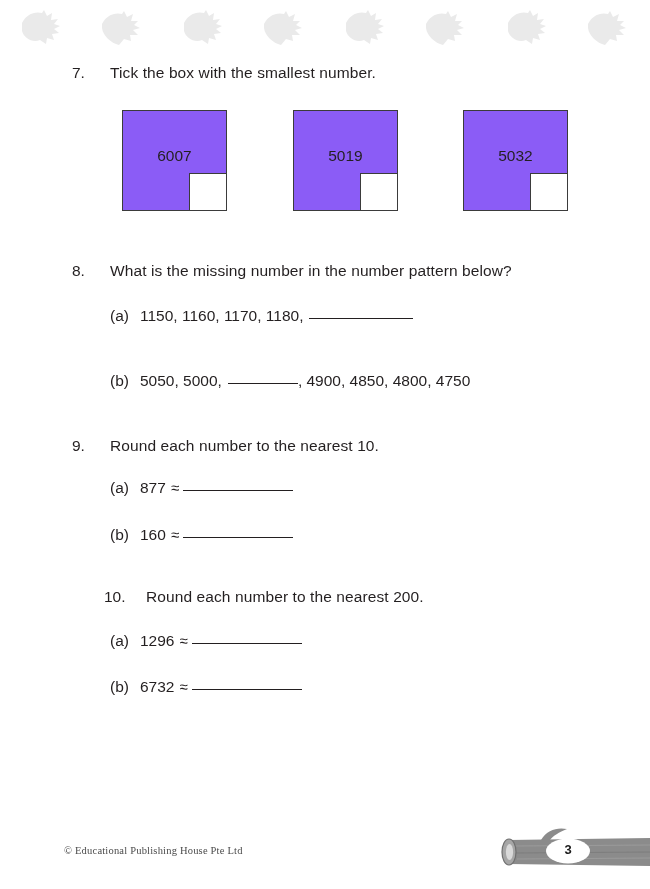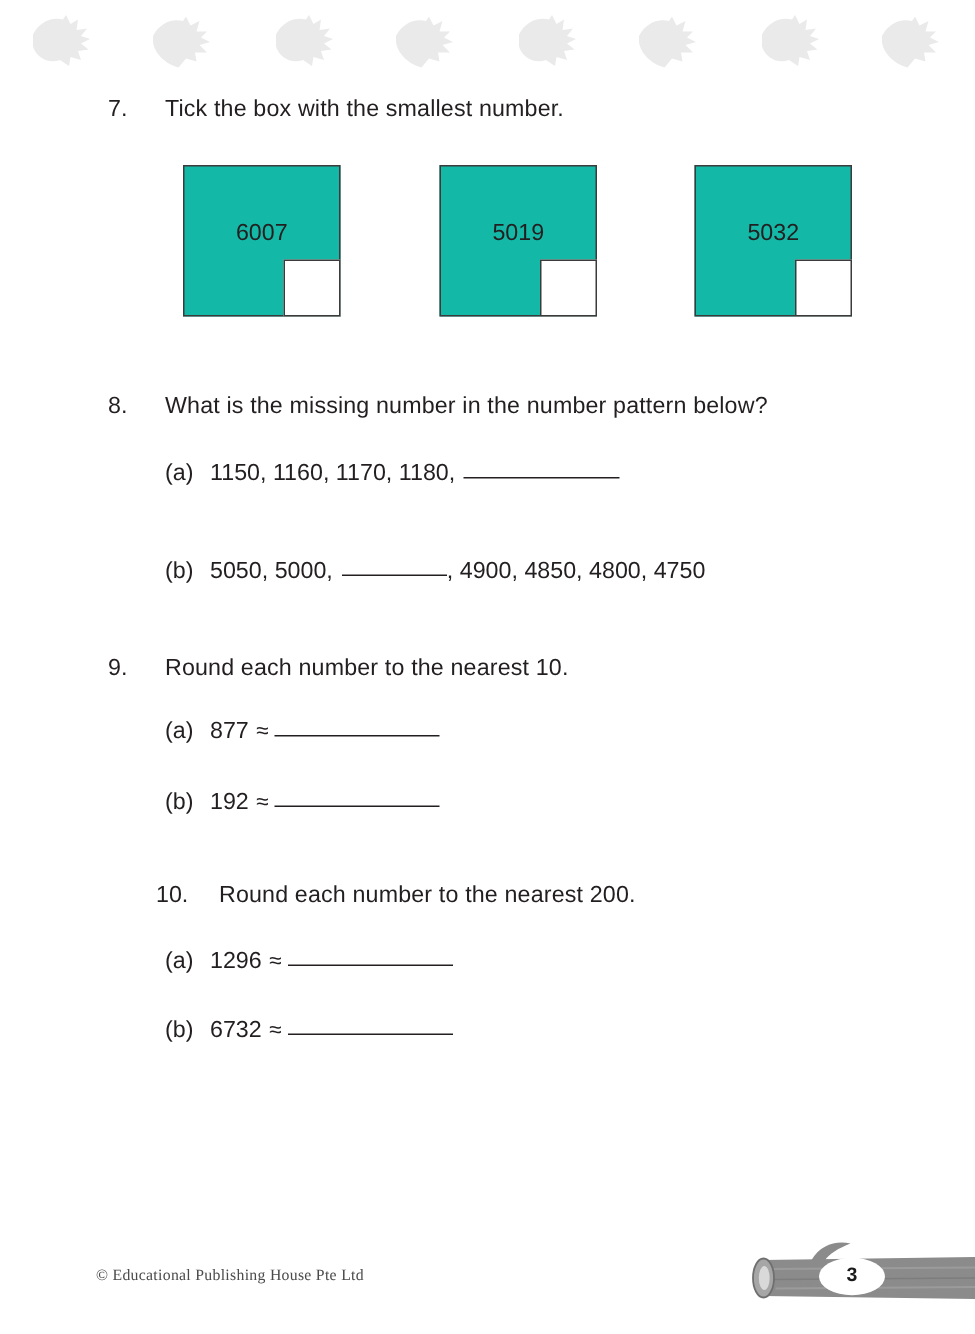--- a/index.html
+++ b/index.html
@@ -102,21 +102,21 @@
     width: 650px;
     height: 105px;
   }
   .tickbox {
     position: absolute;
     top: 0;
     width: 105px;
     height: 101px;
     box-sizing: border-box;
     border: 1.3px solid #3b3b3b;
-    background: #14b8a6;
+    background: #8b5cf6;
   }
   .tickbox .value {
     position: absolute;
     left: 0;
     right: 0;
     top: 36px;
     text-align: center;
     font-size: 15.5px;
     color: #231f20;
   }
@@ -274,21 +274,21 @@
         <span class="approx">≈</span>
         <span class="blank w-xlong"></span>
       </div>
     </div>
   </div>
 
   <div class="q-block" style="top:524px;">
     <div class="sub-row">
       <div class="sub-label">(b)</div>
       <div class="sub-body">
-        <span>192</span>
+        <span>160</span>
         <span class="approx">≈</span>
         <span class="blank w-xlong"></span>
       </div>
     </div>
   </div>
 
   <div class="q-block" style="top:586px;margin-left:36px;">
     <div class="q-row">
       <div class="q-num wide">10.</div>
       <div class="q-text">Round each number to the nearest 200.</div>

